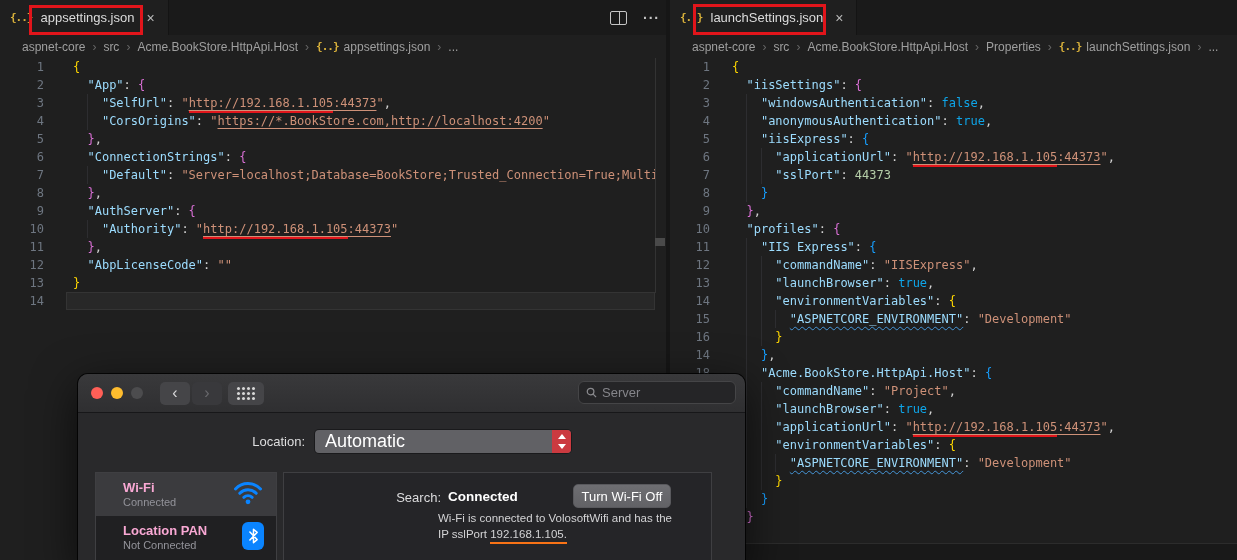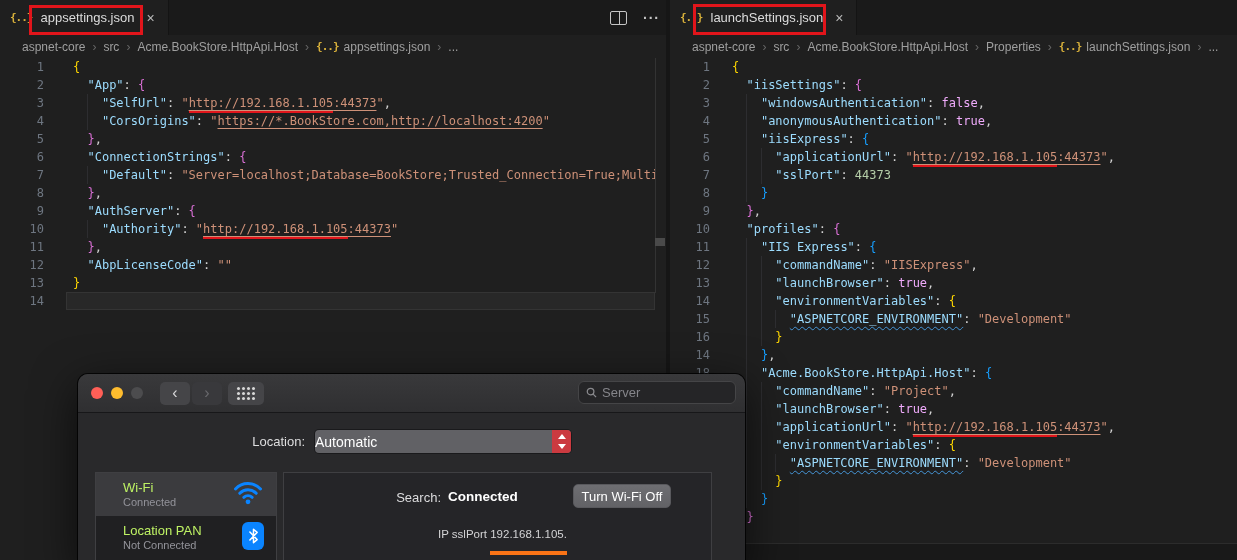--- a/index.html
+++ b/index.html
@@ -39,21 +39,21 @@
   .group.right .code-area{width:567px;}
   .code-line{position:absolute;left:0;right:0;height:18px;}
   .line-no{position:absolute;left:0;top:0;text-align:right;color:#6e7681;}
   .group.left .line-no{width:44px;}
   .group.right .line-no{width:40px;}
   .line-text{position:absolute;top:0;white-space:pre;}
   .group.left .line-text{left:73px;}
   .group.right .line-text{left:62px;}
   .iguide{position:absolute;top:0;height:18px;width:1px;background:#2d2d30;}
 
-  .t-p{color:#d4d4d4}.t-k{color:#9cdcfe}.t-s{color:#ce9178}.t-kw{color:#f0abfc}.t-n{color:#b5cea8}
+  .t-p{color:#d4d4d4}.t-k{color:#9cdcfe}.t-s{color:#ce9178}.t-kw{color:#0ea5e9}.t-n{color:#b5cea8}
   .t-b1{color:#ffd700}.t-b2{color:#da70d6}.t-b3{color:#179fff}
   .t-lnk{text-decoration:underline;text-decoration-thickness:1px;text-underline-offset:3px;}
   .t-red{border-bottom:3px solid #e1151b;padding-bottom:0px;}
   .t-sq{text-decoration:underline wavy #4596d8;text-decoration-thickness:1px;text-underline-offset:3px;}
 
   .current-line{position:absolute;left:66px;top:292px;width:589px;height:18px;
                 background:rgba(255,255,255,.045);border:1px solid rgba(255,255,255,.06);box-sizing:border-box;}
   .scroll-line{position:absolute;left:655px;top:58px;height:235px;width:1px;background:#333;}
   .scroll-thumb{position:absolute;left:655px;top:238px;width:10px;height:8px;background:#4a4a4a;}
   .bottom-band{position:absolute;left:0;right:0;top:543px;height:17px;background:#191919;border-top:1px solid #2c2c2c;}
@@ -76,46 +76,46 @@
   .grid-icon{display:grid;grid-template-columns:repeat(4,3px);grid-gap:2px;}
   .grid-icon i{width:3px;height:3px;background:#d8d8d8;border-radius:50%;}
   .win-title{position:absolute;left:0;right:0;top:10px;text-align:center;color:#cfcfd1;font-size:14px;}
   .search-field{position:absolute;right:9px;top:7px;width:158px;height:23px;box-sizing:border-box;
                 background:#252527;border:1px solid #454547;border-radius:6px;
                 display:flex;align-items:center;padding:0 7px;color:#85858a;font-size:13px;gap:5px;}
 
   .loc-label{position:absolute;left:60px;top:60px;width:167px;text-align:right;color:#dededf;font-size:13px;}
   .dropdown{position:absolute;left:237px;top:56px;width:256px;height:23px;background:#616165;border-radius:4px;
             display:flex;align-items:center;box-shadow:0 0 0 1px rgba(0,0,0,.35);}
-  .dropdown .dd-value{color:#fff;font-size:14px;flex:1;}
+  .dropdown .dd-value{color:#fff;font-size:18px;margin-left:10px;flex:1;}
   .dd-stepper{width:19px;height:23px;background:#cb3a40;border-radius:0 4px 4px 0;position:relative;}
   .dd-stepper i{position:absolute;left:5.5px;width:0;height:0;border-left:4px solid transparent;border-right:4px solid transparent;}
   .dd-stepper i.up{top:4px;border-bottom:5px solid #fff;}
   .dd-stepper i.down{bottom:4px;border-top:5px solid #fff;}
 
   .svc-list{position:absolute;left:17px;top:98px;width:182px;height:110px;box-sizing:border-box;
             background:#202022;border:1px solid #3f3f42;}
   .svc-row{position:relative;height:43px;}
   .svc-row.selected{background:#3b3b3e;}
   .svc-row + .svc-row{height:50px;}
   .svc-dot{position:absolute;left:9px;top:15px;width:10px;height:10px;border-radius:50%;}
-  .svc-name{position:absolute;left:27px;top:7px;color:#bef264;font-size:13px;font-weight:normal;}
+  .svc-name{position:absolute;left:27px;top:7px;color:#f9a8d4;font-size:13px;font-weight:bold;}
   .svc-status{position:absolute;left:27px;top:23px;color:#93939a;font-size:11px;}
   .svc-icon{position:absolute;right:12px;top:6px;}
   .bt-badge{width:22px;height:28px;background:#0a84ff;border-radius:6px;display:flex;align-items:center;justify-content:center;}
 
   .detail-pane{position:absolute;left:205px;top:98px;width:429px;height:110px;box-sizing:border-box;
                background:#252528;border:1px solid #3f3f42;}
   .status-label{position:absolute;left:40px;top:17px;width:117px;text-align:right;color:#dcdcde;font-size:13px;}
   .status-value{position:absolute;left:164px;top:16px;color:#fff;font-size:13.5px;font-weight:bold;}
   .wifi-off-btn{position:absolute;left:289px;top:11px;width:98px;height:24px;box-sizing:border-box;
                 background:linear-gradient(#6e6e72,#626266);border:1px solid #59595d;border-radius:5px;
                 color:#fff;font-size:13px;display:flex;align-items:center;justify-content:center;}
   .wifi-desc{position:absolute;left:154px;top:37px;width:260px;color:#d3d3d5;font-size:11.5px;line-height:16px;}
-  .ip-underline{border-bottom:4px solid #f97316;padding-bottom:11px;}
+  .ip-underline{border-bottom:2px solid #f97316;padding-bottom:2px;}
 </style>
 </head>
 <body>
 
 <div class="screen">
 
   <div class="group left">
     <div class="tab-bar">
       <div class="tab">
         <span class="json-icon">{..}</span>
@@ -470,18 +470,18 @@
           </span>
         </span>
       </div>
     </div>
 
     <div class="detail-pane">
       <div class="status-label">Search:</div>
       <div class="status-value">Connected</div>
       <div class="wifi-off-btn">Turn Wi-Fi Off</div>
       <div class="wifi-desc">
-        <br>
+        <span>Wi-Fi is connected to VolosoftWifi and has the</span><br>
         <span>IP sslPort </span><span class="ip-underline">192.168.1.105.</span>
       </div>
     </div>
   </div>
 </div>
 
 </body></html>

